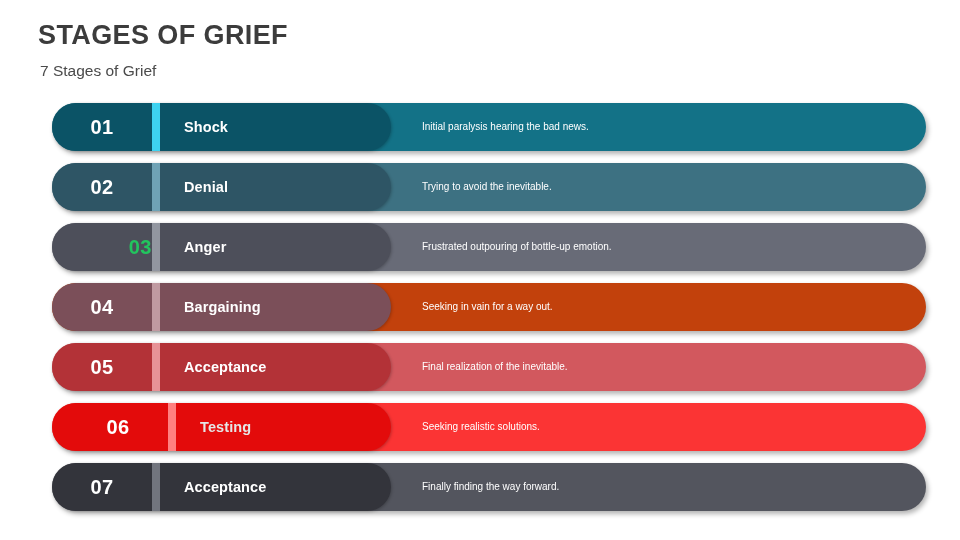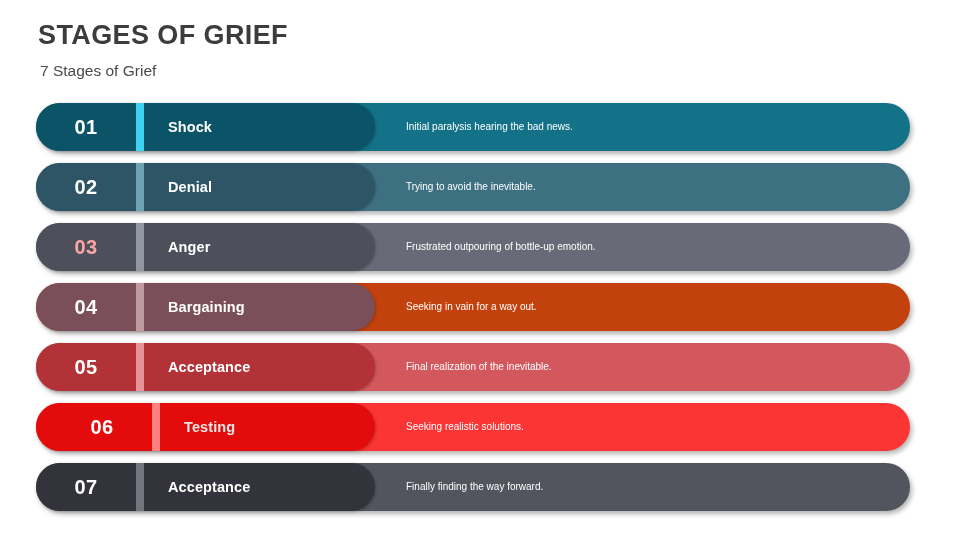--- a/index.html
+++ b/index.html
@@ -45,21 +45,21 @@
     font-weight: normal;
     color: #4a4a4a;
     line-height: 22px;
     margin: 8px 0 0 2px;
     white-space: nowrap;
   }
 
   
   .rows {
     position: absolute;
-    left: 36px;
+    left: 52px;
     top: 103px;
     width: 874px;
   }
 
   .row {
     position: relative;
     height: 48px;
     margin-bottom: 12px;
     border-radius: 24px;
     box-shadow: 2px 3px 5px rgba(0, 0, 0, 0.30);
@@ -142,21 +142,21 @@
       <div class="row-inner" style="background: rgb(46, 85, 101);">
         <div class="row-number" style="color: rgb(255, 255, 255);">02</div>
         <div class="row-accent" style="background: rgb(111, 162, 181);"></div>
         <div class="row-label" style="color: rgb(255, 255, 255);">Denial</div>
       </div>
       <div class="row-desc" style="color: rgb(255, 255, 255);">Trying to avoid the inevitable.</div>
     </div>
 
     <div class="row" style="background: rgb(104, 107, 119);">
       <div class="row-inner" style="background: rgb(77, 79, 90);">
-        <div class="row-number" style="color: #fca5a5;">03</div>
+        <div class="row-number" style="color: #22c55e; text-align: right;">03</div>
         <div class="row-accent" style="background: rgb(146, 150, 160);"></div>
         <div class="row-label" style="color: rgb(255, 255, 255);">Anger</div>
       </div>
       <div class="row-desc" style="color: rgb(255, 255, 255);">Frustrated outpouring of bottle-up emotion.</div>
     </div>
 
     <div class="row" style="background: #c2410c;">
       <div class="row-inner" style="background: rgb(123, 79, 89);">
         <div class="row-number" style="color: rgb(255, 255, 255);">04</div>
         <div class="row-accent" style="background: rgb(192, 154, 161);"></div>

